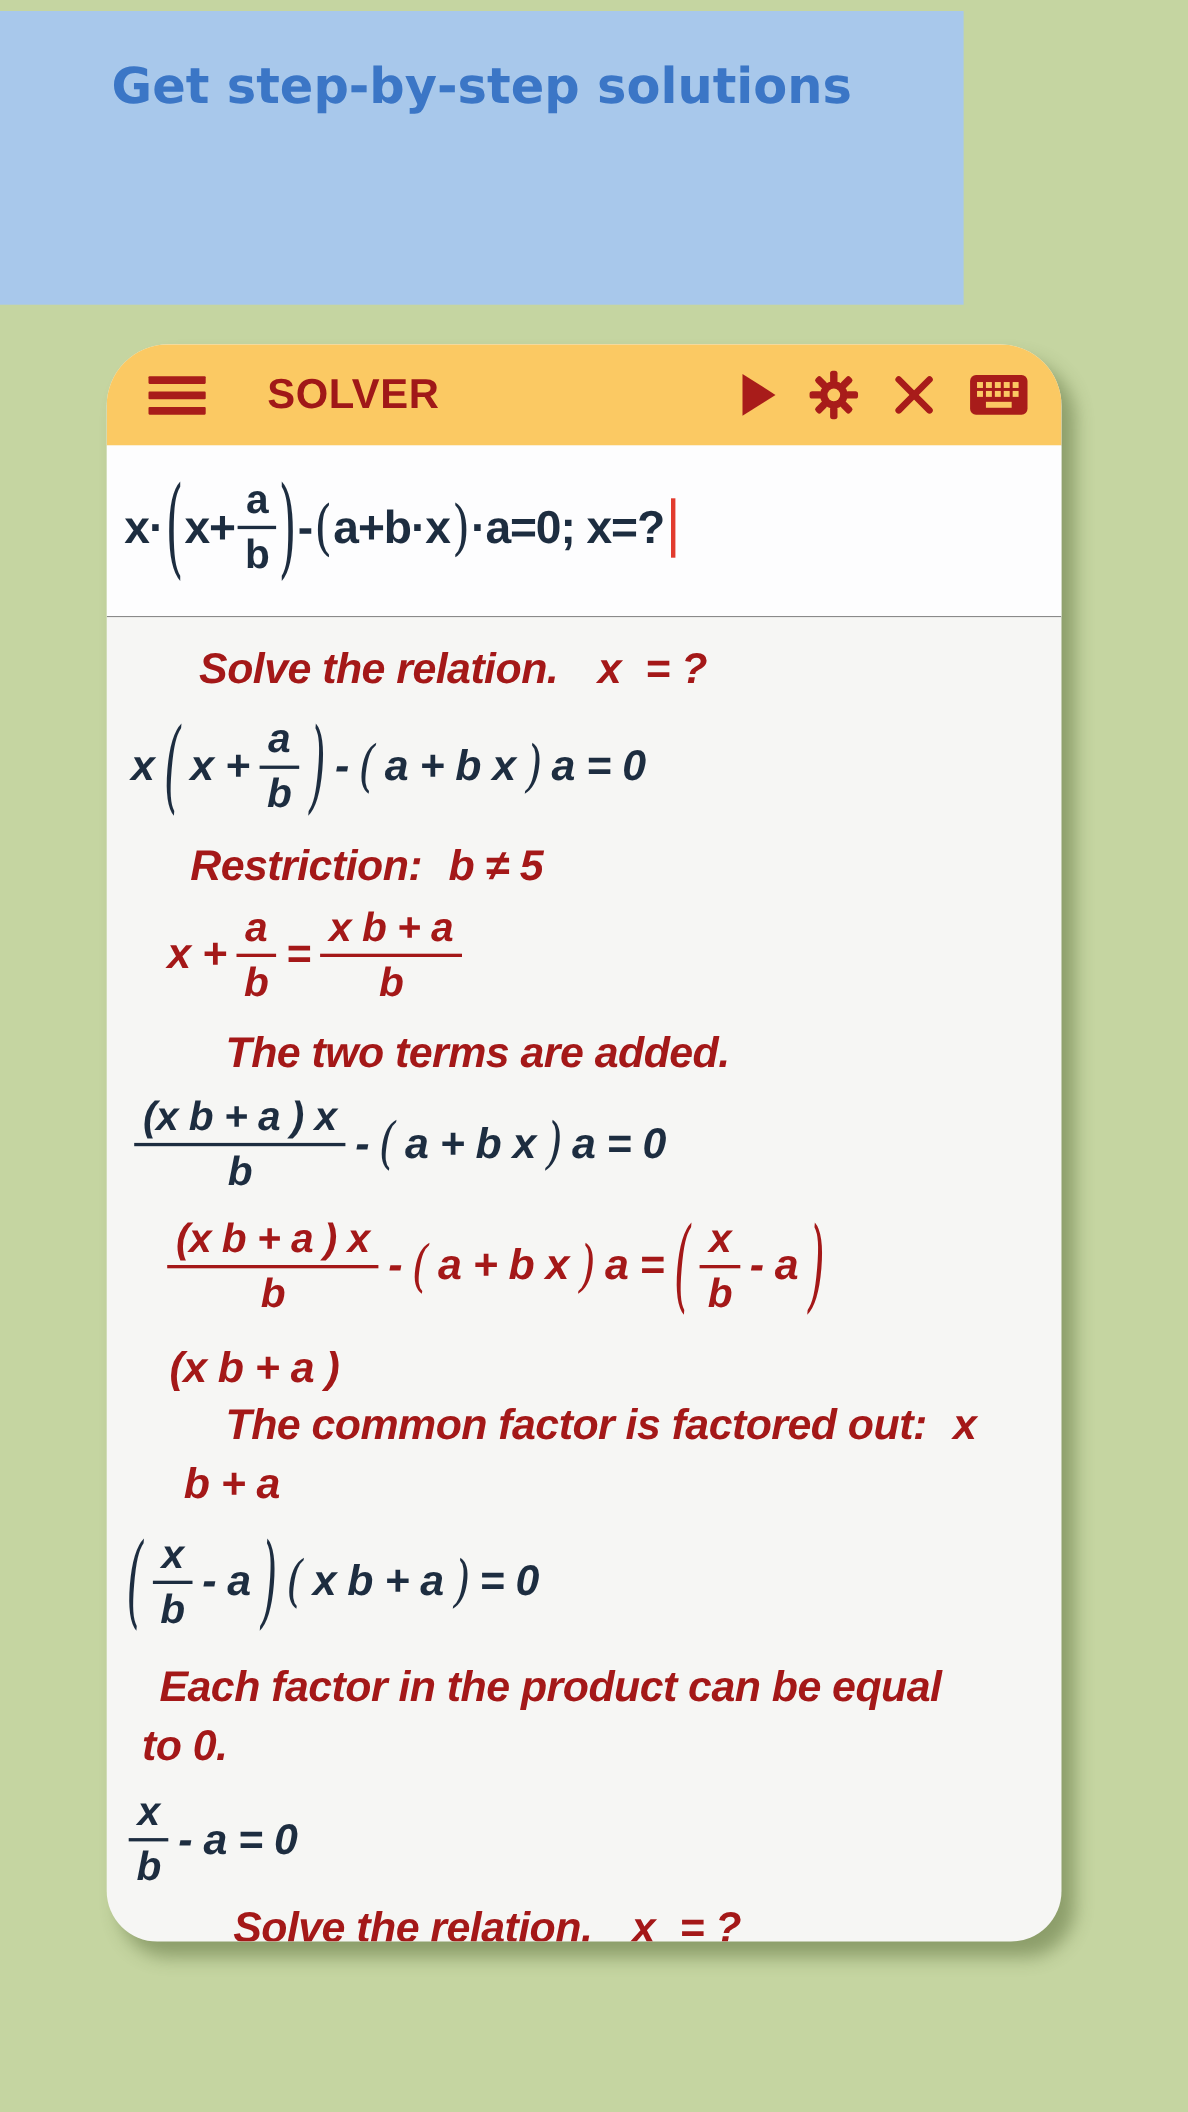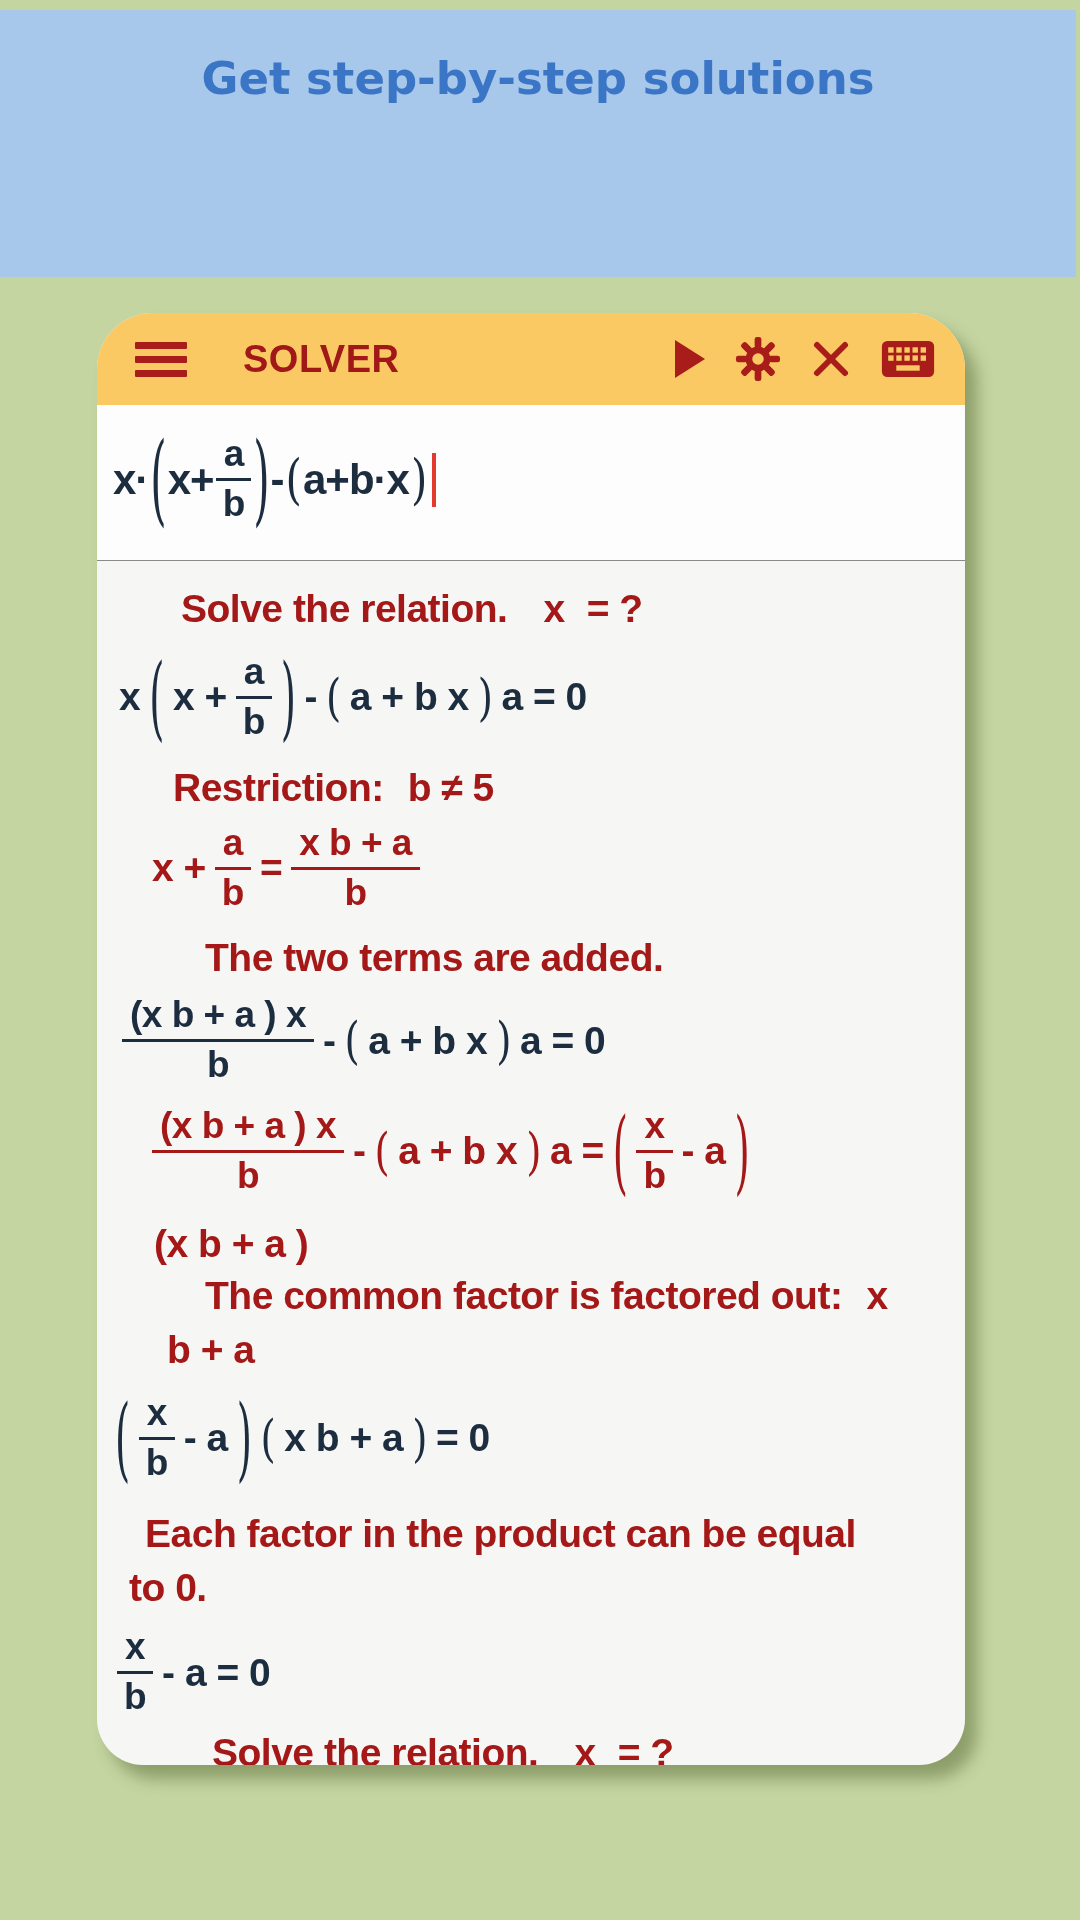--- a/index.html
+++ b/index.html
@@ -1,19 +1,19 @@
 <!DOCTYPE html>
 <html><head>
 <meta charset="utf-8">
 <style>
   html,body{margin:0;padding:0;}
   .screen{position:relative;width:1080px;height:1920px;background:#c5d5a1;overflow:hidden;
           font-family:"Liberation Sans",sans-serif;}
   
-  .hero{position:absolute;top:10px;left:0;width:1076px;height:267px;background:#a8c8eb;
+  .hero{position:absolute;top:10px;left:0;width:876px;height:267px;background:#a8c8eb;
         display:flex;flex-direction:column;align-items:center;padding-top:42px;box-sizing:border-box;
         font-family:"DejaVu Sans",sans-serif;font-weight:700;font-size:45px;color:#3b76c6;line-height:1.2;}
   
   .card{position:absolute;left:97px;top:313px;width:868px;height:1452px;
         border-radius:56px 56px 46px 46px;background:#f6f6f4;overflow:hidden;
         box-shadow:12px 14px 16px rgba(70,90,40,.45);display:flex;flex-direction:column;}
   .toolbar{flex:0 0 92px;background:#fbc963;display:flex;align-items:center;padding:0 30px 0 38px;}
   .burger{width:52px;display:flex;flex-direction:column;gap:7px;cursor:pointer;}
   .burger i{display:block;height:7px;background:#a81c1a;border-radius:1px;}
   .tb-title{margin-left:56px;font-size:38px;font-weight:700;color:#a01818;letter-spacing:.5px;}
@@ -28,21 +28,21 @@
   .expr>*{margin-right:2px;}
   
   .frac{display:inline-flex;flex-direction:column;align-items:center;font-size:37px;line-height:1.05;}
   .frac .fn{padding:0 8px 4px;border-bottom:3px solid currentColor;}
   .frac .fd{padding-top:4px;}
   .bp{display:inline-block;font-family:"DejaVu Serif",serif;font-weight:400;line-height:1;}
   .bp.t{transform:scaleY(2.35);}          
   .bp.m{transform:scaleY(1.3);}           
   
   .solution{flex:1;padding:14px 12px 0 10px;display:flex;flex-direction:column;align-items:flex-start;overflow:hidden;}
-  .line{display:flex;align-items:center;font-size:39px;font-weight:700;letter-spacing:-.5px;white-space:nowrap;}
+  .line{display:flex;align-items:center;font-size:39px;font-weight:700;letter-spacing:-.5px;white-space:nowrap;font-style:italic;}
   .line>*{margin-right:9px;}
   .red{color:#a41818;}
   .navy{color:#1d2d40;}
   .cursor{width:4px;height:54px;background:#e23b2e;margin-left:4px;}
 </style>
 </head>
 <body>
 
 <div class="screen">
 
@@ -114,20 +114,21 @@
         <span>x+</span>
         <span class="frac">
           <span class="fn">a</span>
           <span class="fd">b</span>
         </span>
         <span class="bp t">)</span>
         <span>-</span>
         <span class="bp m">(</span>
         <span>a+b·x</span>
         <span class="bp m">)</span>
+        <span>·a=0; x=?</span>
         <span class="cursor"></span>
       </div>
     </div>
 
     <div class="solution">
 
       <div class="line red" style="margin:12px 0 0 74px">
         <span style="margin-right:36px">Solve the relation.</span>
         <span style="margin-right:22px">x</span>
         <span>= ?</span>

